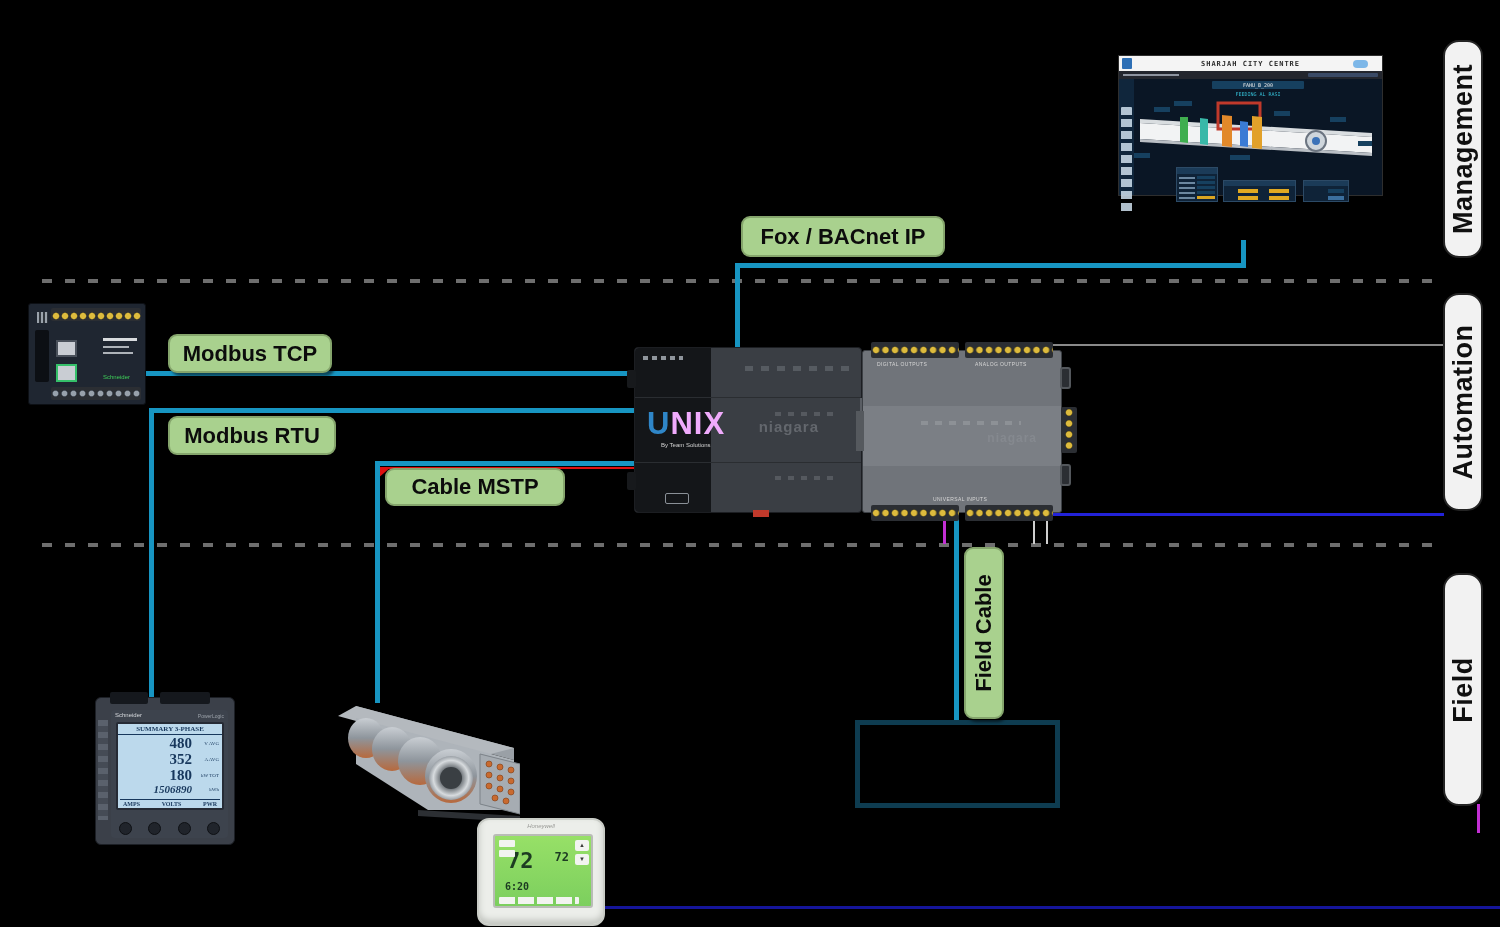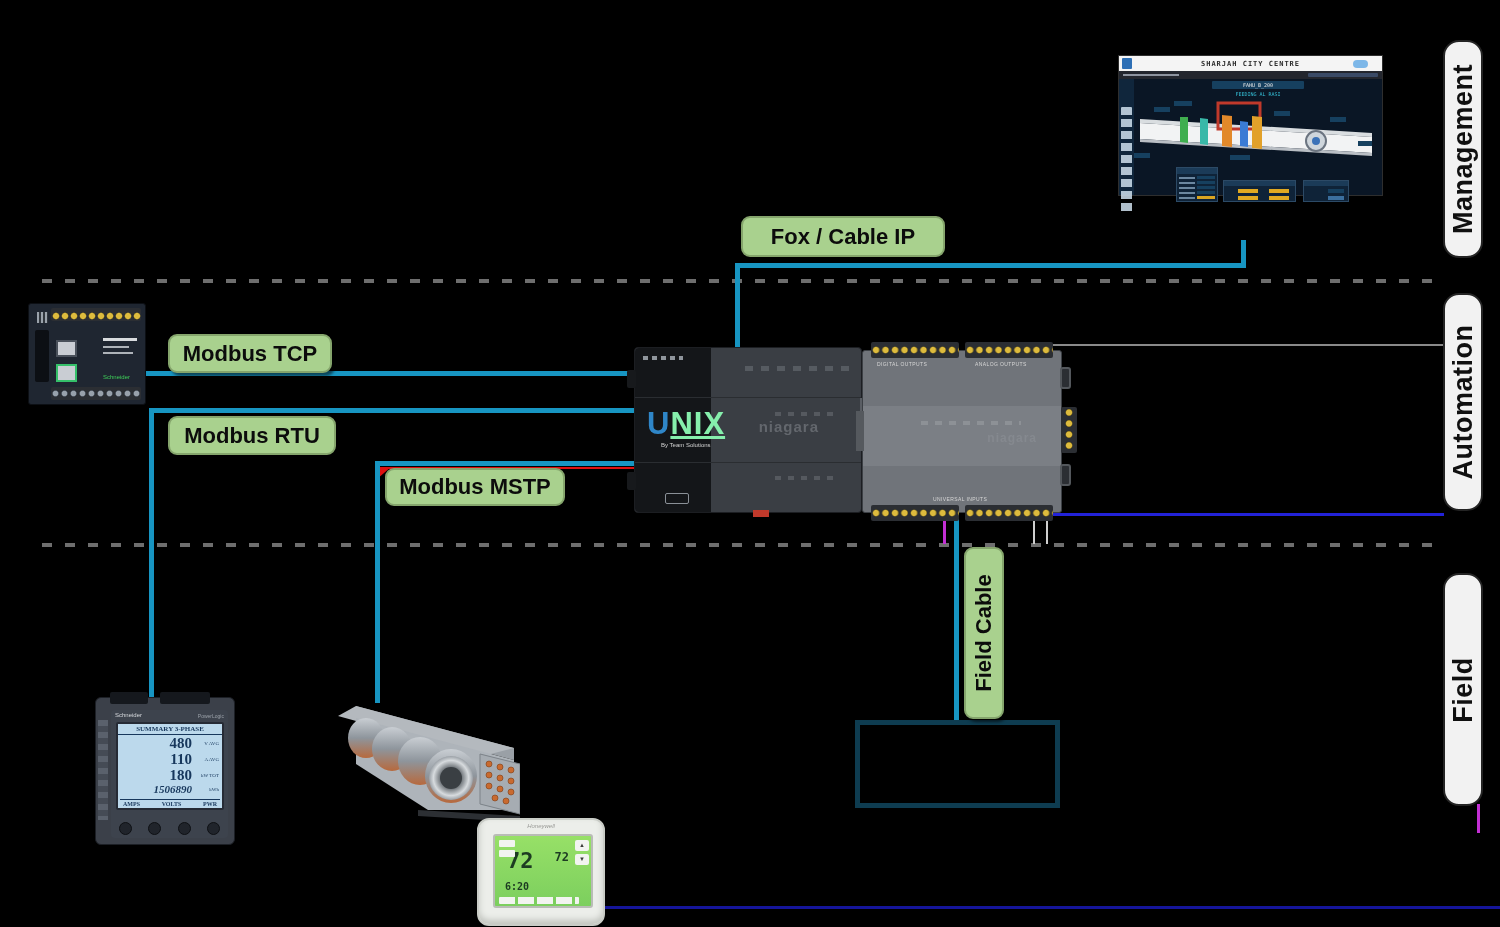--- a/index.html
+++ b/index.html
@@ -88,30 +88,30 @@
     <span>Management</span>
   </div>
   <div class="zone" style="top:293px; height:218px;">
     <span>Automation</span>
   </div>
   <div class="zone" style="top:573px; height:233px;">
     <span>Field</span>
   </div>
 
   <div class="plabel" style="left:741px; top:216px; width:204px; height:41px;">
-    <span>Fox / Cable IP</span>
+    <span>Fox / BACnet IP</span>
   </div>
   <div class="plabel" style="left:168px; top:334px; width:164px; height:39px;">
     <span>Modbus TCP</span>
   </div>
   <div class="plabel" style="left:168px; top:416px; width:168px; height:39px;">
     <span>Modbus RTU</span>
   </div>
   <div class="plabel" style="left:385px; top:468px; width:180px; height:38px;">
-    <span>Modbus MSTP</span>
+    <span>Cable MSTP</span>
   </div>
   <div class="plabel vert" style="left:964px; top:547px; width:40px; height:172px;">
     <span>Field Cable</span>
   </div>
 
   <div class="ms">
     <div class="ms-title">
       <div style="position:absolute; left:3px; top:2px; width:10px; height:11px; background:#2d6fb5; border-radius:1px;"></div>
       <span>SHARJAH CITY CENTRE</span>
       <div style="position:absolute; right:14px; top:4px; width:15px; height:8px; background:#7db7e8; border-radius:4px;"></div>
@@ -191,21 +191,21 @@
     <div style="position:absolute; left:74px; top:48px; width:30px; height:2px; background:#aeb3b9;"></div>
     <div style="position:absolute; left:74px; top:70px; font-size:6px; color:#3dcd58;">Schneider</div>
   </div>
 
   <div style="position:absolute; left:634px; top:347px; width:228px; height:166px; background:#3a3e44; border-radius:4px; border:1px solid #1c1e22;">
     <div style="position:absolute; left:0; top:0; width:76px; height:100%; background:#141619; border-radius:4px 0 0 4px;"></div>
     <div style="position:absolute; left:0; top:49px; width:100%; height:1px; background:#2a2d31;"></div>
     <div style="position:absolute; left:0; top:114px; width:100%; height:1px; background:#2a2d31;"></div>
     <div style="position:absolute; left:8px; top:8px; width:40px; height:4px; background:repeating-linear-gradient(90deg,#8f959c 0 5px,transparent 5px 9px);"></div>
     <div style="position:absolute; left:12px; top:58px; font-weight:bold; font-size:31px; letter-spacing:1px;">
-      <span style="color:#2f86c8;">U</span><span style="color:#86efac;text-decoration:underline;">NIX</span>
+      <span style="color:#2f86c8;">U</span><span style="color:#f0abfc;">NIX</span>
     </div>
     <div style="position:absolute; left:26px; top:94px; font-size:6px; color:#d4d4d4;">By Team Solutions</div>
     <div style="position:absolute; right:42px; top:70px; font-size:15px; font-weight:bold; color:#63676d; letter-spacing:1px;">niagara</div>
     <div style="position:absolute; left:110px; top:18px; width:110px; height:5px; background:repeating-linear-gradient(90deg,#565b61 0 8px,transparent 8px 16px);"></div>
     <div style="position:absolute; left:140px; top:64px; width:60px; height:4px; background:repeating-linear-gradient(90deg,#55595f 0 6px,transparent 6px 13px);"></div>
     <div style="position:absolute; left:140px; top:128px; width:60px; height:4px; background:repeating-linear-gradient(90deg,#55595f 0 6px,transparent 6px 13px);"></div>
     <div style="position:absolute; left:30px; bottom:8px; width:24px; height:11px; border:1px solid #8a9097; border-radius:2px;"></div>
     <div style="position:absolute; left:-8px; top:22px; width:9px; height:18px; background:#17191c; border-radius:2px;"></div>
     <div style="position:absolute; left:-8px; bottom:22px; width:9px; height:18px; background:#17191c; border-radius:2px;"></div>
     <div style="position:absolute; left:118px; bottom:-5px; width:16px; height:7px; background:#c0392b;"></div>
@@ -238,21 +238,21 @@
       <div style="position:absolute; right:4px; top:3px; font-size:5px; color:#9aa0a8;">PowerLogic</div>
 
       <div style="position:absolute; left:5px; top:12px; width:108px; height:88px; background:#bcd9ec; border:2px solid #262b35; border-radius:2px;">
         <div class="lcdfont" style="text-align:center; font-size:7px; font-weight:bold; border-bottom:1px solid #17375c; padding:1px 0;">SUMMARY 3-PHASE</div>
         <div style="position:absolute; left:0; top:11px; width:100%;">
           <div style="position:relative; height:16px;">
               <span class="lcdfont" style="position:absolute; right:30px; font-size:15px; font-weight:bold;">480</span>
               <span class="lcdfont" style="position:absolute; right:3px; top:6px; font-size:5px;">V AVG</span>
             </div>
           <div style="position:relative; height:16px;">
-              <span class="lcdfont" style="position:absolute; right:30px; font-size:15px; font-weight:bold;">110</span>
+              <span class="lcdfont" style="position:absolute; right:30px; font-size:15px; font-weight:bold;">352</span>
               <span class="lcdfont" style="position:absolute; right:3px; top:6px; font-size:5px;">A AVG</span>
             </div>
           <div style="position:relative; height:16px;">
               <span class="lcdfont" style="position:absolute; right:30px; font-size:15px; font-weight:bold;">180</span>
               <span class="lcdfont" style="position:absolute; right:3px; top:6px; font-size:5px;">kW TOT</span>
             </div>
           <div style="position:relative; height:13px;">
               <span class="lcdfont" style="position:absolute; right:30px; font-size:11px; font-weight:bold; font-style:italic;">1506890</span>
               <span class="lcdfont" style="position:absolute; right:3px; top:4px; font-size:5px;">kWh</span>
             </div>

